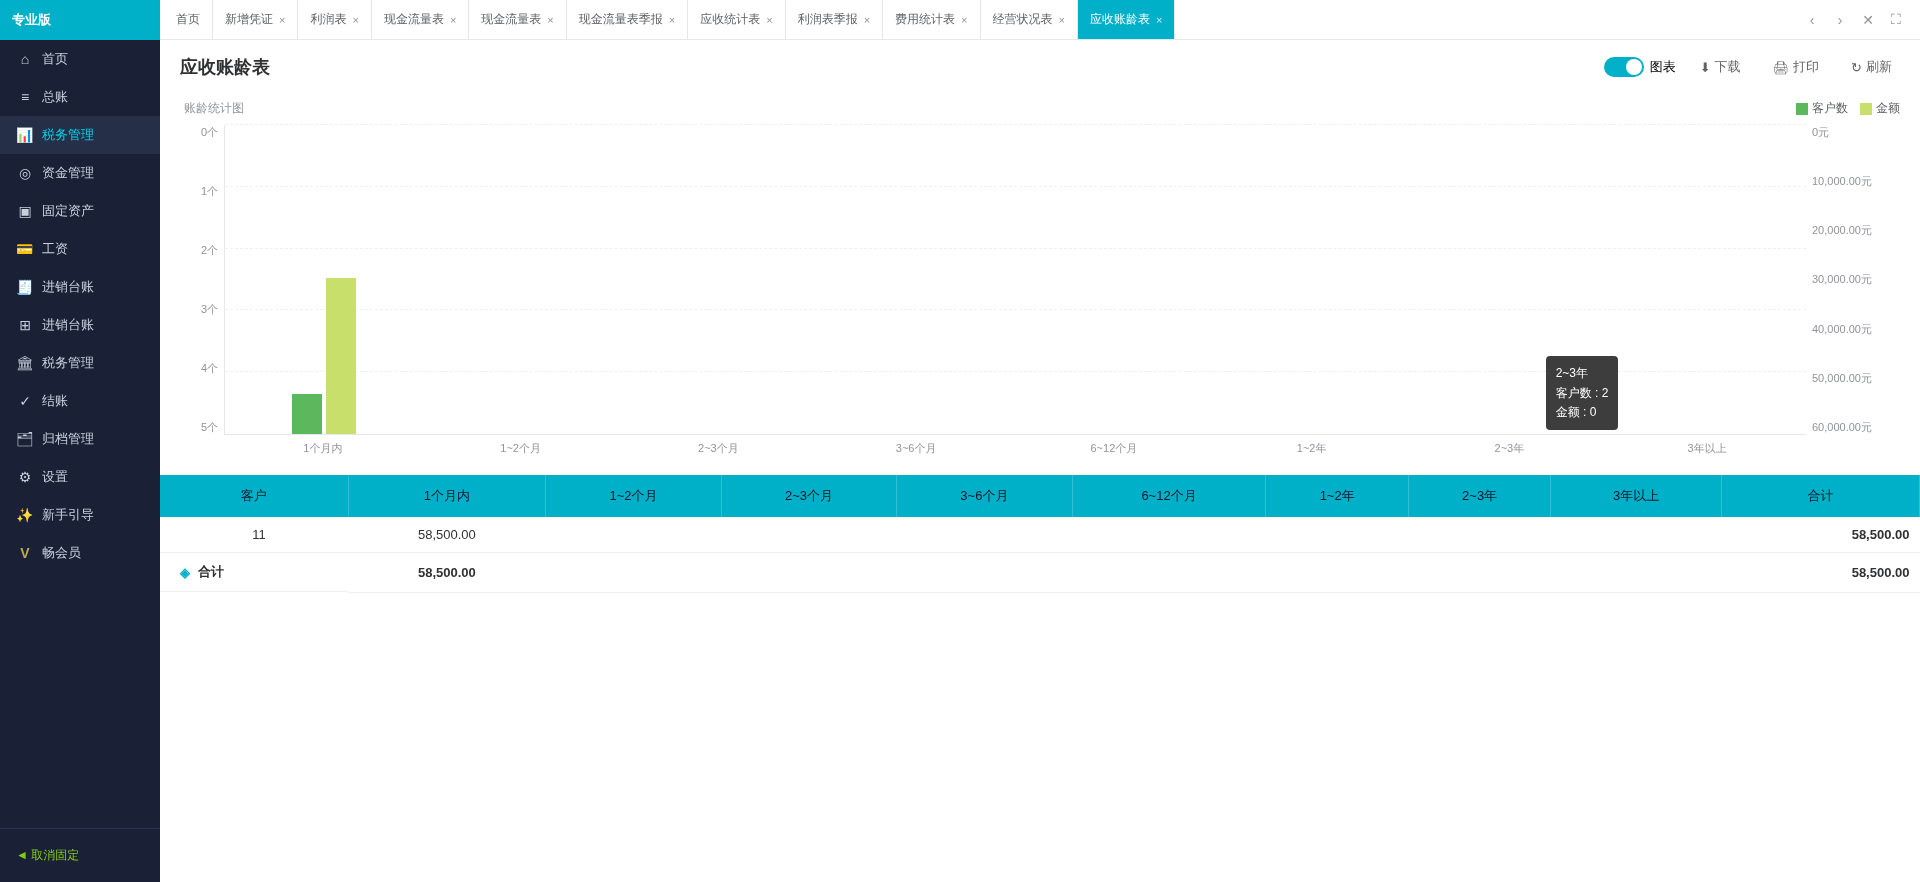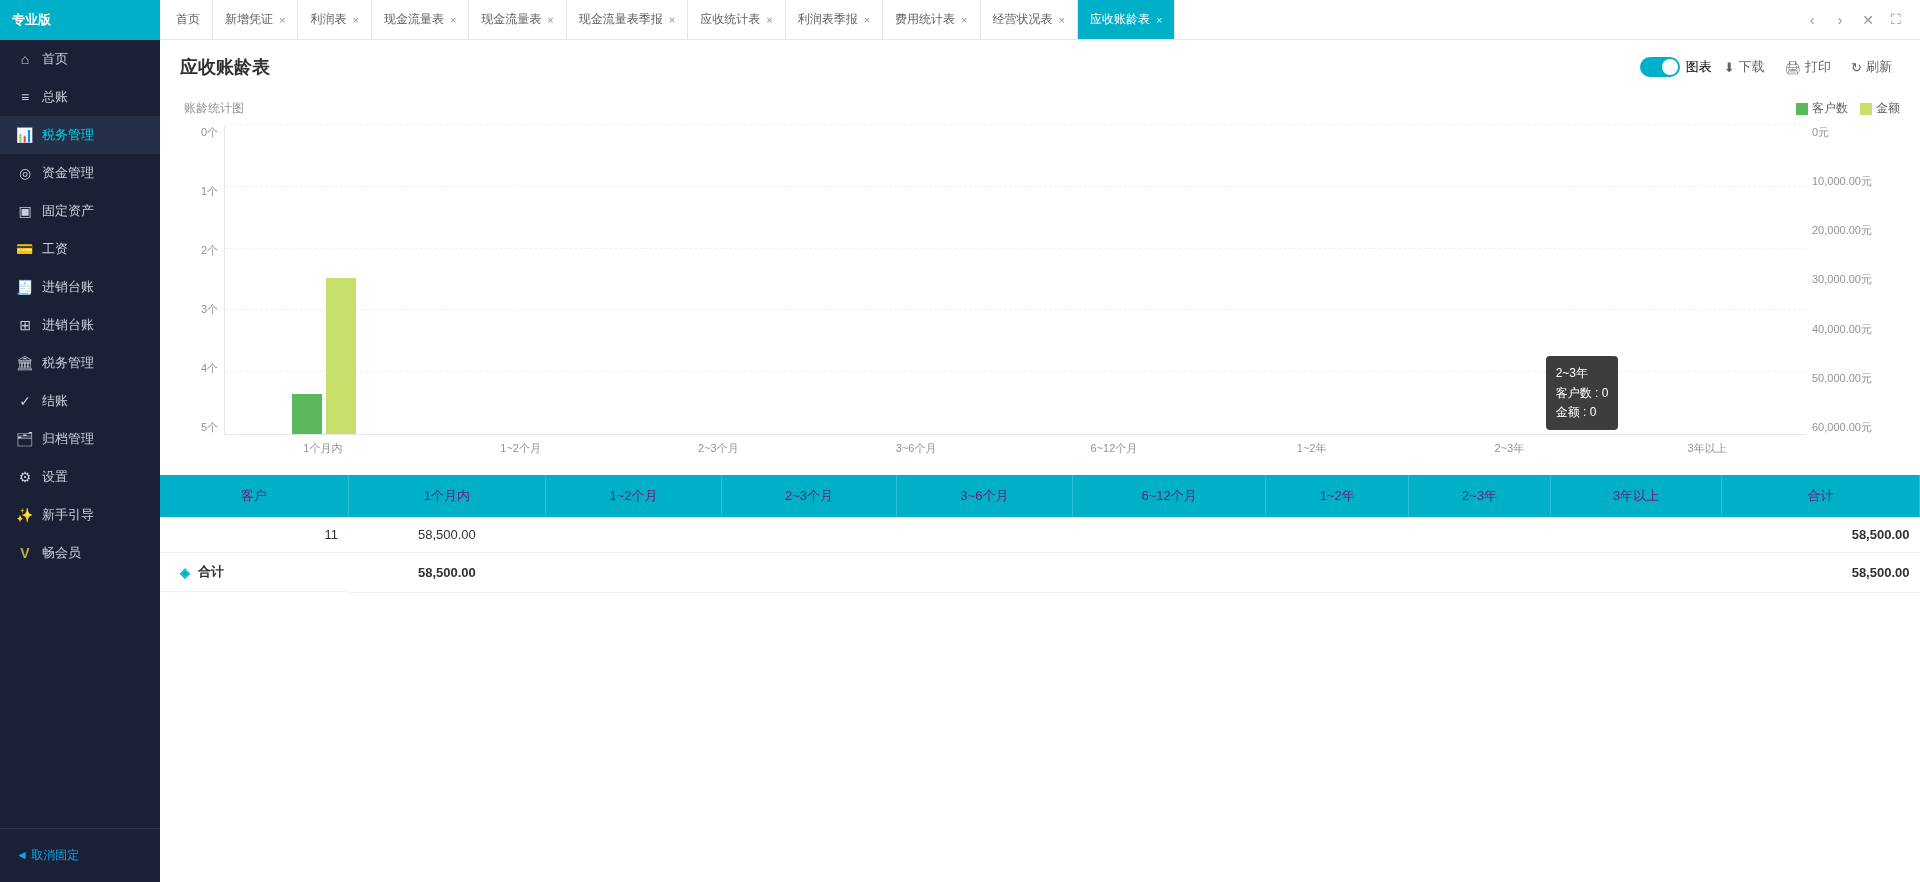--- a/index.html
+++ b/index.html
@@ -44,21 +44,21 @@
       padding: 10px 0;
       border-top: 1px solid #2a3550;
     }
     .sidebar-bottom-item {
       display: flex;
       align-items: center;
       padding: 8px 16px;
       cursor: pointer;
       gap: 8px;
       font-size: 12px;
-      color: #0ea5e9;
+      color: #84cc16;
     }
 
     
     .main {
       flex: 1;
       display: flex;
       flex-direction: column;
       overflow: hidden;
       background: #f0f2f5;
     }
@@ -133,21 +133,21 @@
       background: white;
     }
     .page-title {
       font-size: 18px;
       font-weight: bold;
       color: #303133;
     }
     .header-actions {
       display: flex;
       align-items: center;
-      gap: 4px;
+      gap: 16px;
     }
     .toggle-wrap {
       display: flex;
       align-items: center;
       gap: 6px;
     }
     .toggle {
       width: 40px;
       height: 20px;
       background: #00b0c8;
@@ -310,37 +310,37 @@
     .table-section {
       padding: 0 0;
       flex-shrink: 0;
     }
     .data-table {
       width: 100%;
       border-collapse: collapse;
     }
     .data-table thead tr {
       background: #00b0c8;
-      color: #701a75;
+      color: #0f172a;
     }
     .data-table thead th {
       padding: 12px 10px;
       text-align: center;
       font-size: 13px;
       font-weight: normal;
       border-right: 1px solid rgba(255,255,255,0.2);
     }
     .data-table tbody tr td {
       padding: 10px 10px;
       font-size: 13px;
       color: #303133;
       border-bottom: 1px solid #f0f0f0;
       text-align: center;
     }
-    .data-table tbody tr td:first-child { text-align: right; padding-left: 20px; }
+    .data-table tbody tr td:first-child { text-align: center; padding-left: 20px; }
     .data-table tbody tr td:last-child { text-align: right; padding-right: 10px; font-weight: bold; }
     .data-table tbody tr:nth-child(odd) { background: white; }
     .data-table tbody tr:nth-child(even) { background: #fafafa; }
     .total-row td { font-weight: bold !important; background: #fff !important; }
     .total-row td:first-child { display: flex; align-items: center; gap: 4px; }
   </style>
 </head>
 <body>
 
 <div class="sidebar">
@@ -554,21 +554,21 @@
                 <div class="bar bar-lime" style="height: 0px;"></div>
               </div>
 
               <div class="bar-group" style="position: relative;">
                 <div class="vertical-line"></div>
                 <div class="bar bar-green" style="height: 0px;"></div>
                 <div class="bar bar-lime" style="height: 0px;"></div>
 
                 <div class="chart-tooltip" style="right: -10px; bottom: 100%; margin-bottom: 4px; white-space: nowrap;">
                   <div>2~3年</div>
-                  <div>客户数 : 0</div>
+                  <div>客户数 : 2</div>
                   <div>金额 : 0</div>
                 </div>
               </div>
 
               <div class="bar-group">
                 <div class="bar bar-green" style="height: 0px;"></div>
                 <div class="bar bar-lime" style="height: 0px;"></div>
               </div>
             </div>
           </div>

